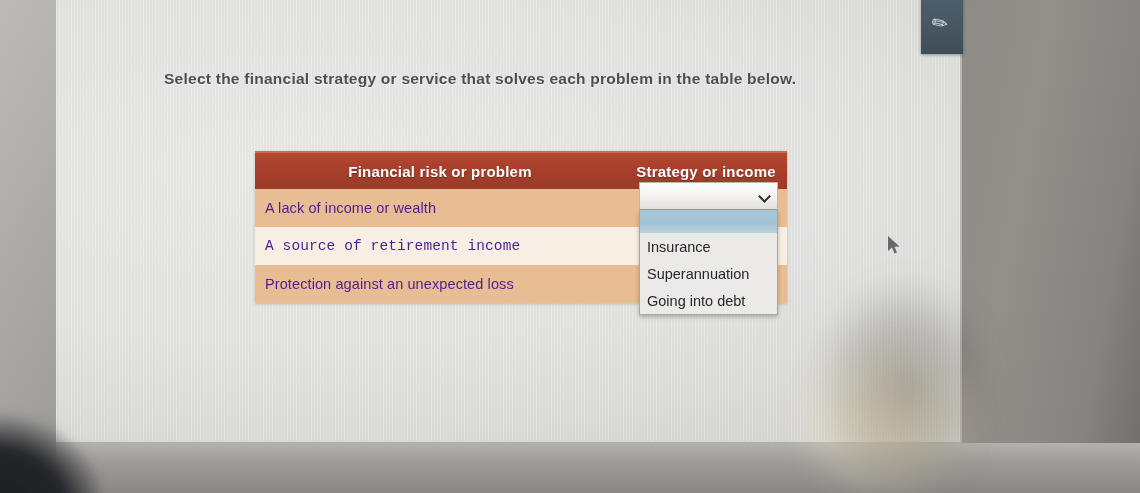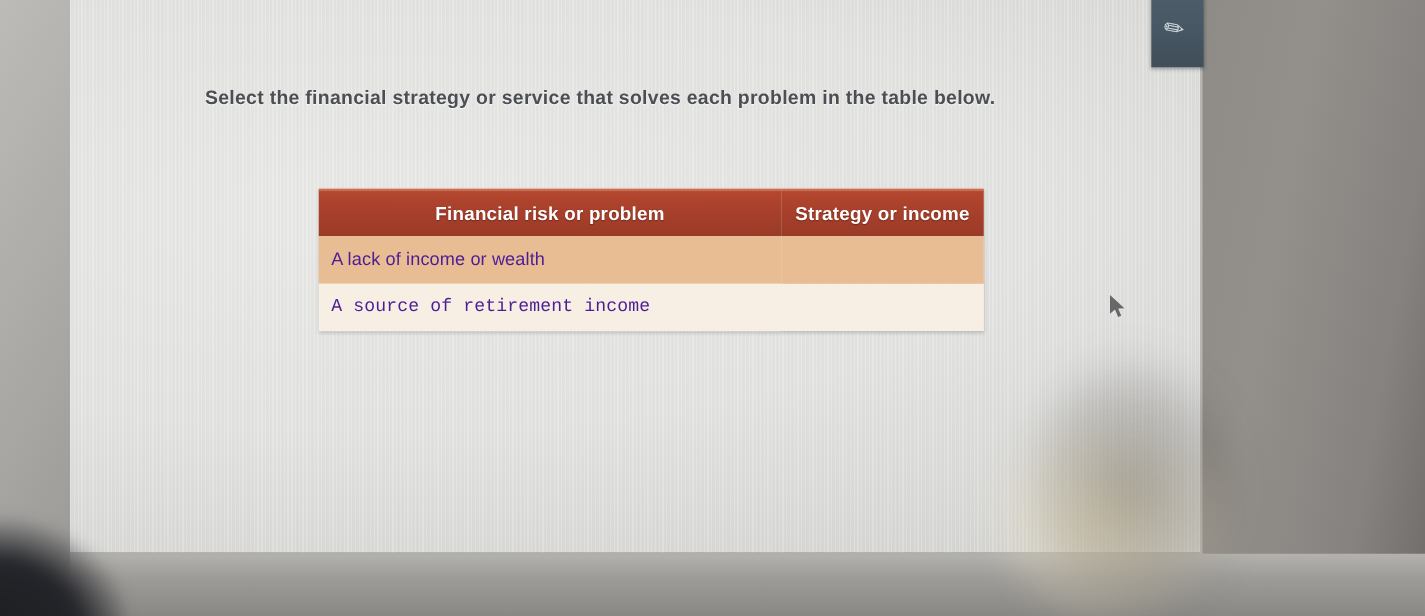--- a/index.html
+++ b/index.html
@@ -261,21 +261,37 @@
     </thead>
     <tbody>
       <tr class="row-odd">
         <td>A lack of income or wealth</td>
         <td class="cell-strategy"></td>
       </tr>
       <tr class="row-even">
         <td>A source of retirement income</td>
         <td class="cell-strategy"></td>
       </tr>
+      <tr class="row-odd">
+        <td>Protection against an unexpected loss</td>
+        <td class="cell-strategy"></td>
+      </tr>
     </tbody>
   </table>
 
+  <div class="select-wrap">
+    <div class="select-box">
+      <span class="select-value"></span>
+      <span class="chevron"></span>
+    </div>
+    <div class="options-list">
+      <div class="option-item is-selected"></div>
+      <div class="option-item">Insurance</div>
+      <div class="option-item">Superannuation</div>
+      <div class="option-item">Going into debt</div>
+    </div>
+  </div>
 
   <svg class="cursor" viewBox="0 0 14 20">
     <polygon points="0,0 0,15 4,11.5 6.5,17.5 9,16.5 6.5,10.8 11.5,10.5" fill="#3a3b3e"></polygon>
   </svg>
 
 </div>
 
 </body></html>

